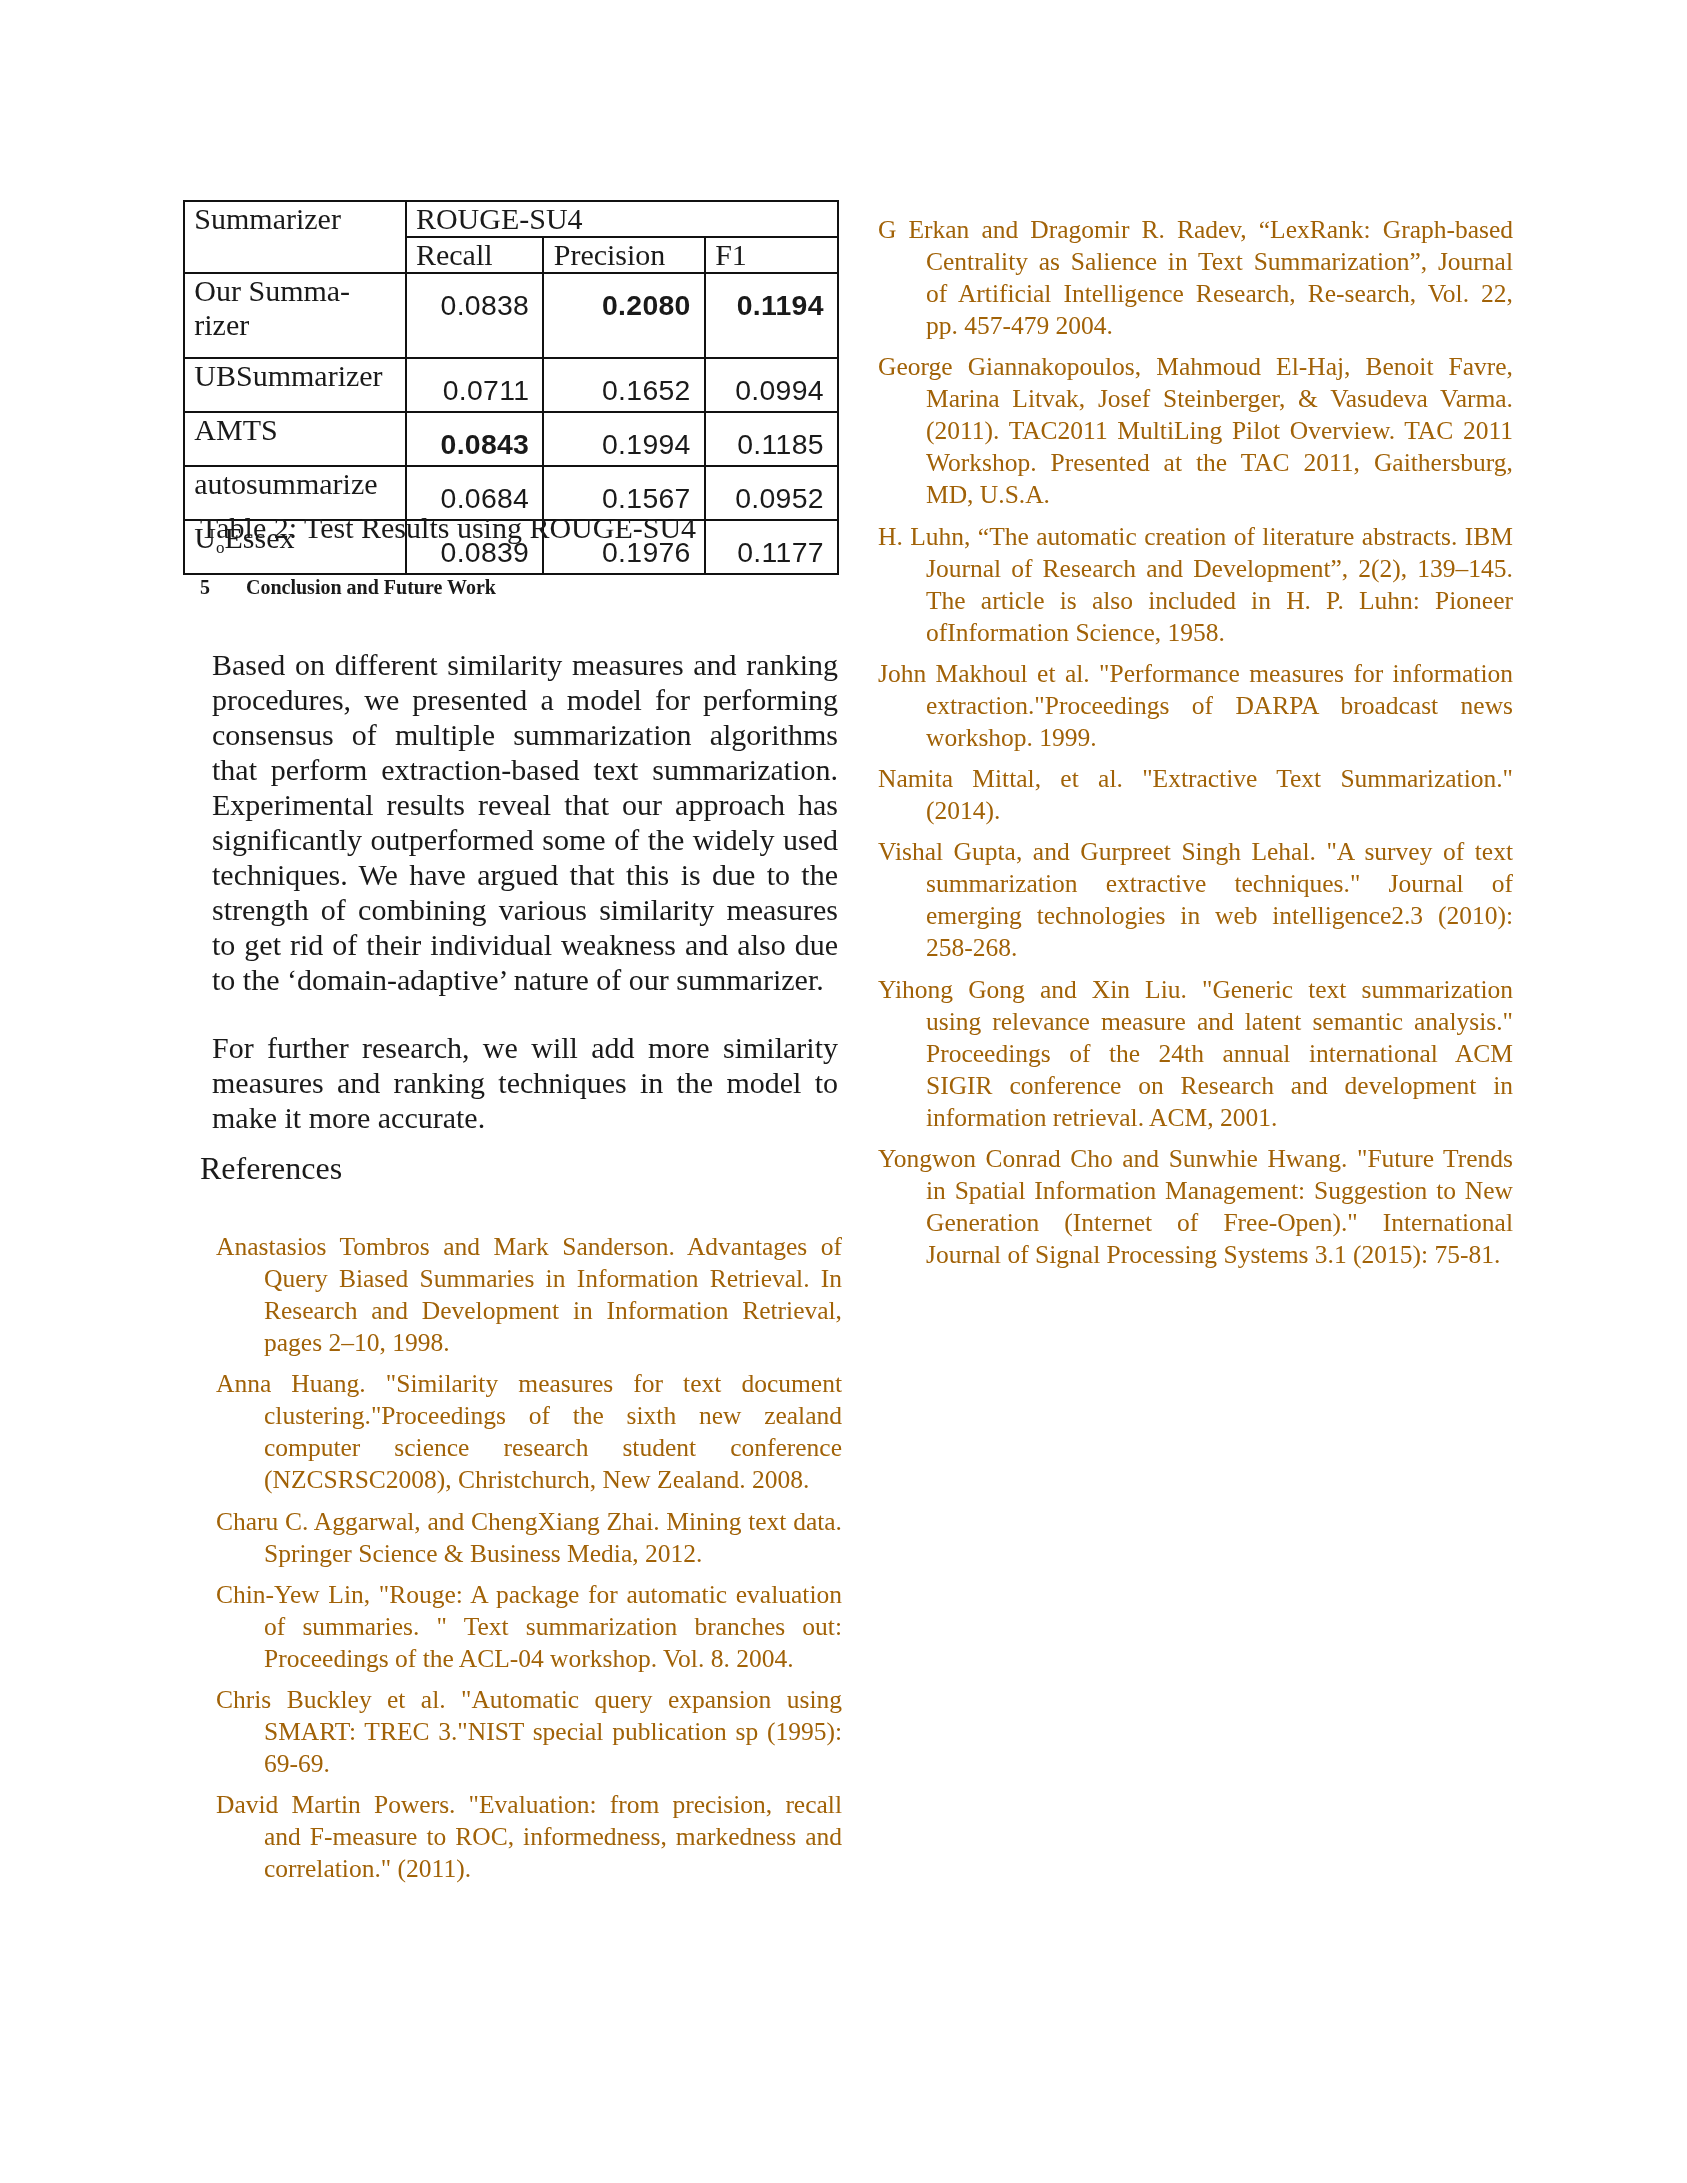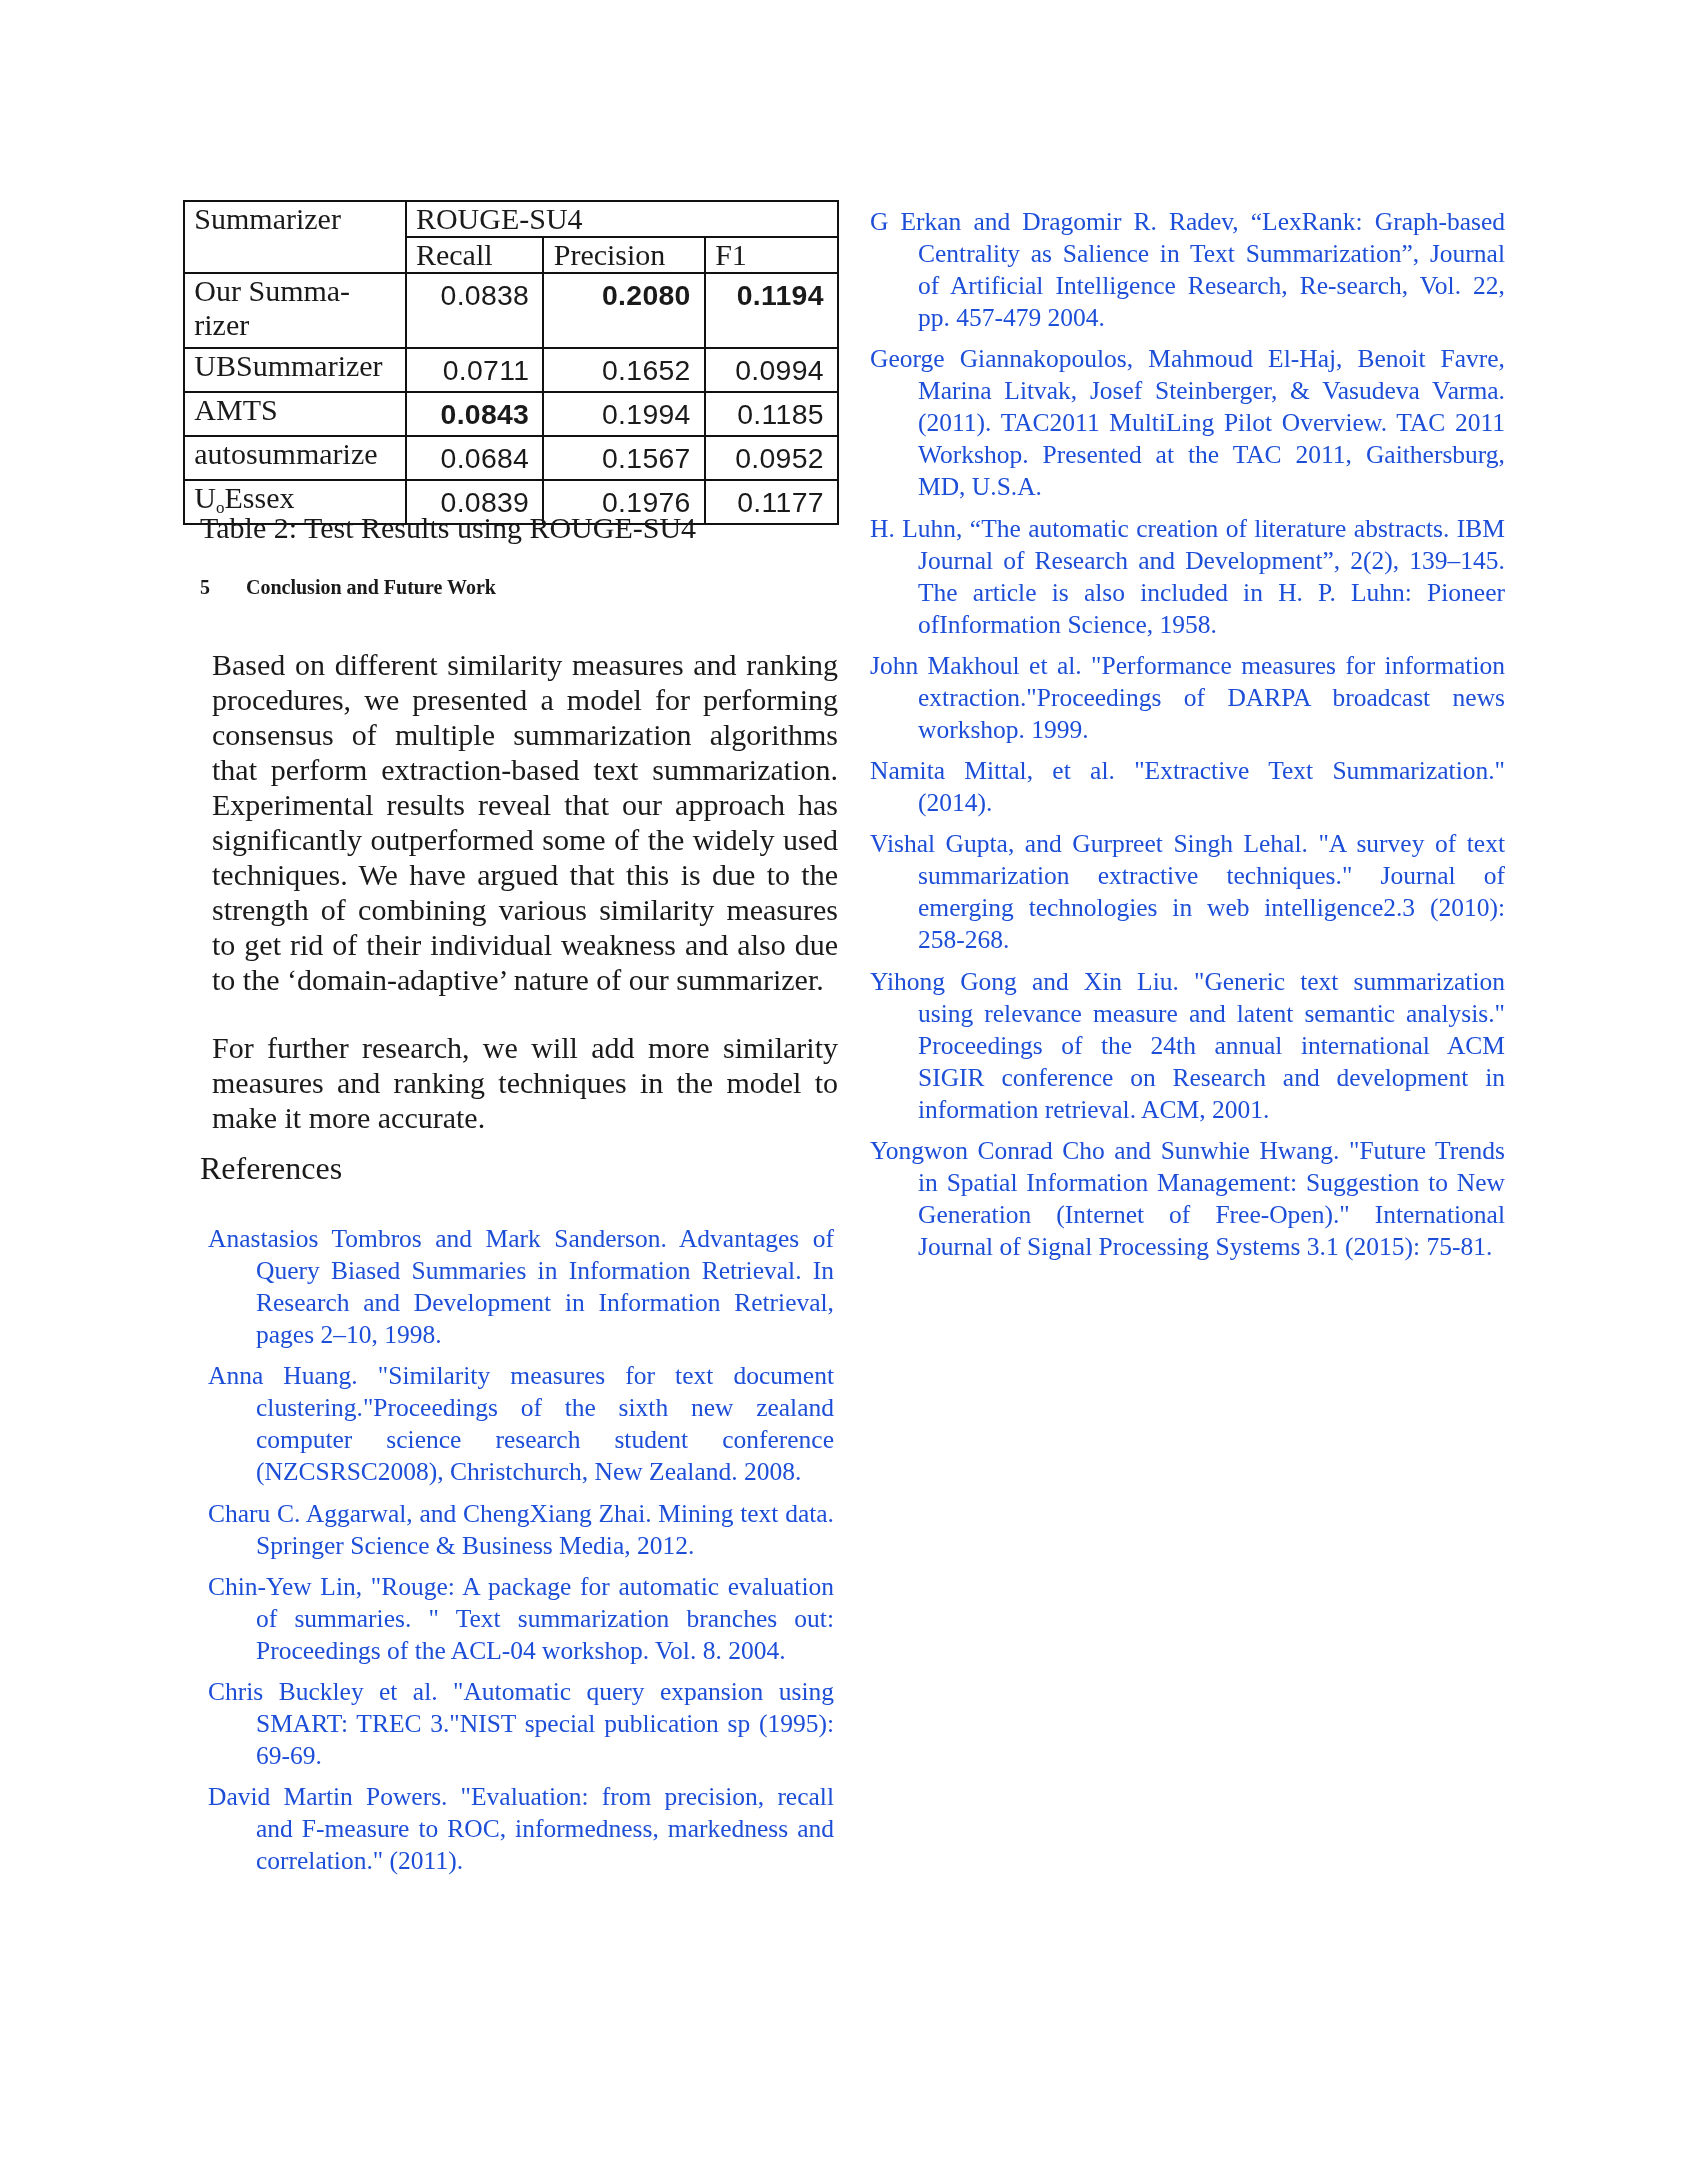--- a/index.html
+++ b/index.html
@@ -4,21 +4,21 @@
 <style>
   html, body { margin: 0; padding: 0; background: #ffffff; }
   body { width: 1687px; height: 2183px; position: relative; overflow: hidden;
          font-family: "Liberation Serif", "DejaVu Serif", serif; color: #1a1a1a; }
 
   
   table.results { position: absolute; left: 183px; top: 200px; width: 656px;
                   border-collapse: collapse; font-size: 30px; line-height: 34px; }
   table.results td { border: 2.6px solid #111; padding: 0 9.3px; vertical-align: top; }
   table.results td.num { font-family: "Liberation Sans", "DejaVu Sans", sans-serif;
-                         font-size: 28.4px; text-align: right; padding-right: 13.2px; padding-top: 4px; letter-spacing: 0.3px; }
+                         font-size: 28.4px; text-align: right; padding-right: 13.2px; padding-top: 14px; letter-spacing: 0.3px; }
   table.results td.num.bold { font-weight: bold; }
   .c0 { width: 202px; }
   .c1 { width: 119px; }
   .c2 { width: 143px; }
   .c3 { width: 114px; }
   tr.h1 td { height: 33px; }
   tr.h2 td { height: 33px; }
   tr.r-our td { height: 69px; }
   tr.r td { height: 38px; }
   sub.s { font-size: 17px; vertical-align: -5.3px; line-height: 0; }
@@ -31,22 +31,22 @@
   .section-head .num { display: inline-block; width: 46px; }
 
   .para { position: absolute; left: 200px; width: 626px; font-size: 30px; line-height: 35px;
           text-align: justify; margin: 12px; }
   .para-1 { top: 635px; }
   .para-2 { top: 1018px; }
 
   .ref-head { position: absolute; left: 200px; top: 1150px; font-weight: normal;
               font-size: 32px; line-height: 37px; }
 
-  .refs { position: absolute; margin: 8px; padding: 0; list-style: none;
-          font-size: 25.5px; line-height: 32px; color: #1d4ed8; }
+  .refs { position: absolute; margin: 16px; padding: 0; list-style: none;
+          font-size: 25.5px; line-height: 32px; color: #a16207; }
   .refs-left  { left: 200px; top: 1215px; width: 626px; }
   .refs-right { left: 862px; top: 198px; width: 635px; }
   .refs li { padding-left: 48px; text-indent: -48px; text-align: justify; margin-bottom: 9.3px; }
 </style>
 </head>
 <body>
 
 <table class="results">
   <tbody>
       <tr class="h1">

